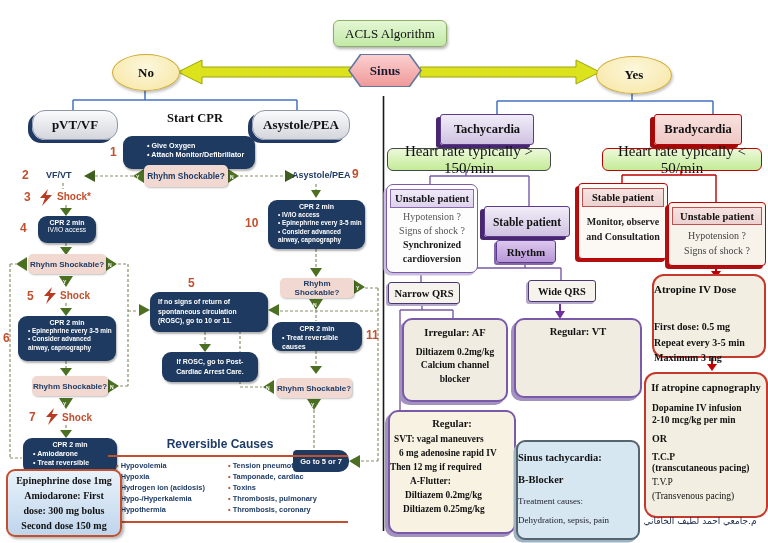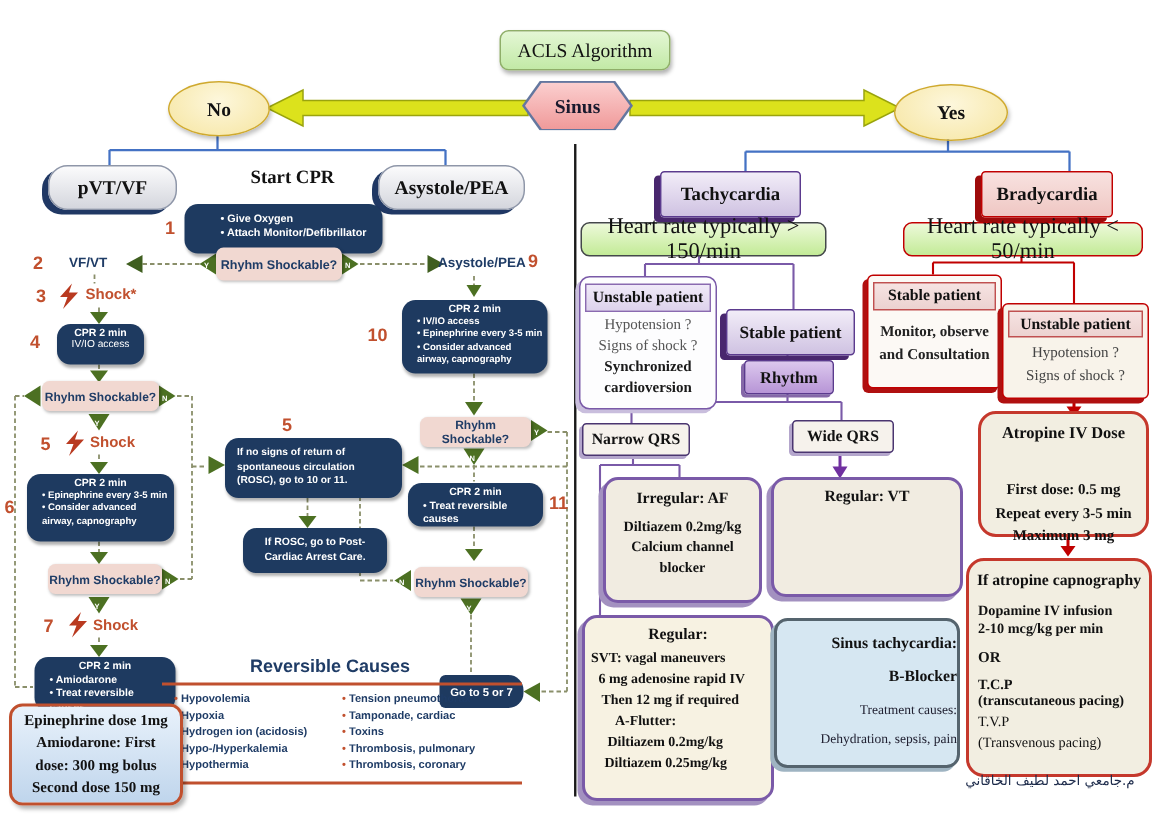--- a/index.html
+++ b/index.html
@@ -297,28 +297,28 @@
 
   <div class="abs ser outp" style="left:514px;top:318px;width:124px;height:76px">
     <div style="font-weight:bold;font-size:10.5px;text-align:center;margin-top:6px">Regular: VT</div>
   </div>
 
   <div class="abs ser outp" style="left:388px;top:410px;width:124px;height:120px;background:#f7f2e2">
     <div style="font-weight:bold;font-size:10.5px;text-align:center;margin-top:6px">Regular:</div>
     <div style="font-size:9.3px;font-weight:bold;margin-top:4px;line-height:1.5">
       <div style="padding-left:4px">SVT: vagal maneuvers</div>
       <div style="padding-left:9px">6 mg adenosine rapid IV</div>
-      <div style="padding-left:11px">Then 12 mg if required</div>
+      <div style="">Then 12 mg if required</div>
       <div style="padding-left:20px">A-Flutter:</div>
       <div style="padding-left:15px">Diltiazem 0.2mg/kg</div>
       <div style="padding-left:13px">Diltiazem 0.25mg/kg</div>
     </div>
   </div>
 
-  <div class="abs ser sin" style="left:516px;top:412px;width:120px;height:96px;text-align:right">
+  <div class="abs ser sin" style="left:516px;top:440px;width:120px;height:96px;text-align:left">
     <div style="font-weight:bold;font-size:10.5px;margin-top:10px">Sinus tachycardia:</div>
     <div style="font-weight:bold;font-size:10.5px;margin-top:11px">B-Blocker</div>
     <div style="font-size:9px;color:#223;margin-top:11px">Treatment causes:</div>
     <div style="font-size:9px;color:#223;margin-top:9px">Dehydration, sepsis, pain</div>
   </div>
 
   <div class="abs ctr ser rshad" style="left:654px;top:114px;width:86px;height:29px;font-size:12.5px">Bradycardia</div>
   <div class="abs ctr ser gpill" style="left:602px;top:148px;width:158px;height:21px;border:1.4px solid #c00000">Heart rate typically &lt; 50/min</div>
 
   <div class="abs wred" style="left:578px;top:183px;width:88px;height:74px">
@@ -330,21 +330,21 @@
   </div>
 
   <div class="abs wred" style="left:668px;top:202px;width:96px;height:62px;background:#f8f3ea">
     <div class="abs ctr ser tbarr" style="left:3px;top:4px;width:88px;height:16px">Unstable patient</div>
     <div class="abs ser" style="left:0;top:25px;width:100%;text-align:center;font-size:10px;line-height:1.5;color:#444">
       <div>Hypotension ?</div>
       <div>Signs of shock ?</div>
     </div>
   </div>
 
-  <div class="abs ser outr" style="left:652px;top:274px;width:110px;height:80px;text-align:center">
+  <div class="abs ser outr" style="left:652px;top:274px;width:110px;height:80px;text-align:left">
     <div style="font-weight:bold;font-size:11px;margin-top:7px">Atropine IV Dose</div>
     <div style="font-weight:bold;font-size:10px;margin-top:24px;line-height:1.55">
       <div>First dose: 0.5 mg</div>
       <div>Repeat every 3-5 min</div>
       <div>Maximum 3 mg</div>
     </div>
   </div>
 
   <div class="abs ser outr" style="left:644px;top:372px;width:120px;height:142px">
     <div style="font-weight:bold;font-size:10.5px;text-align:center;margin-top:8px">If atropine capnography</div>

